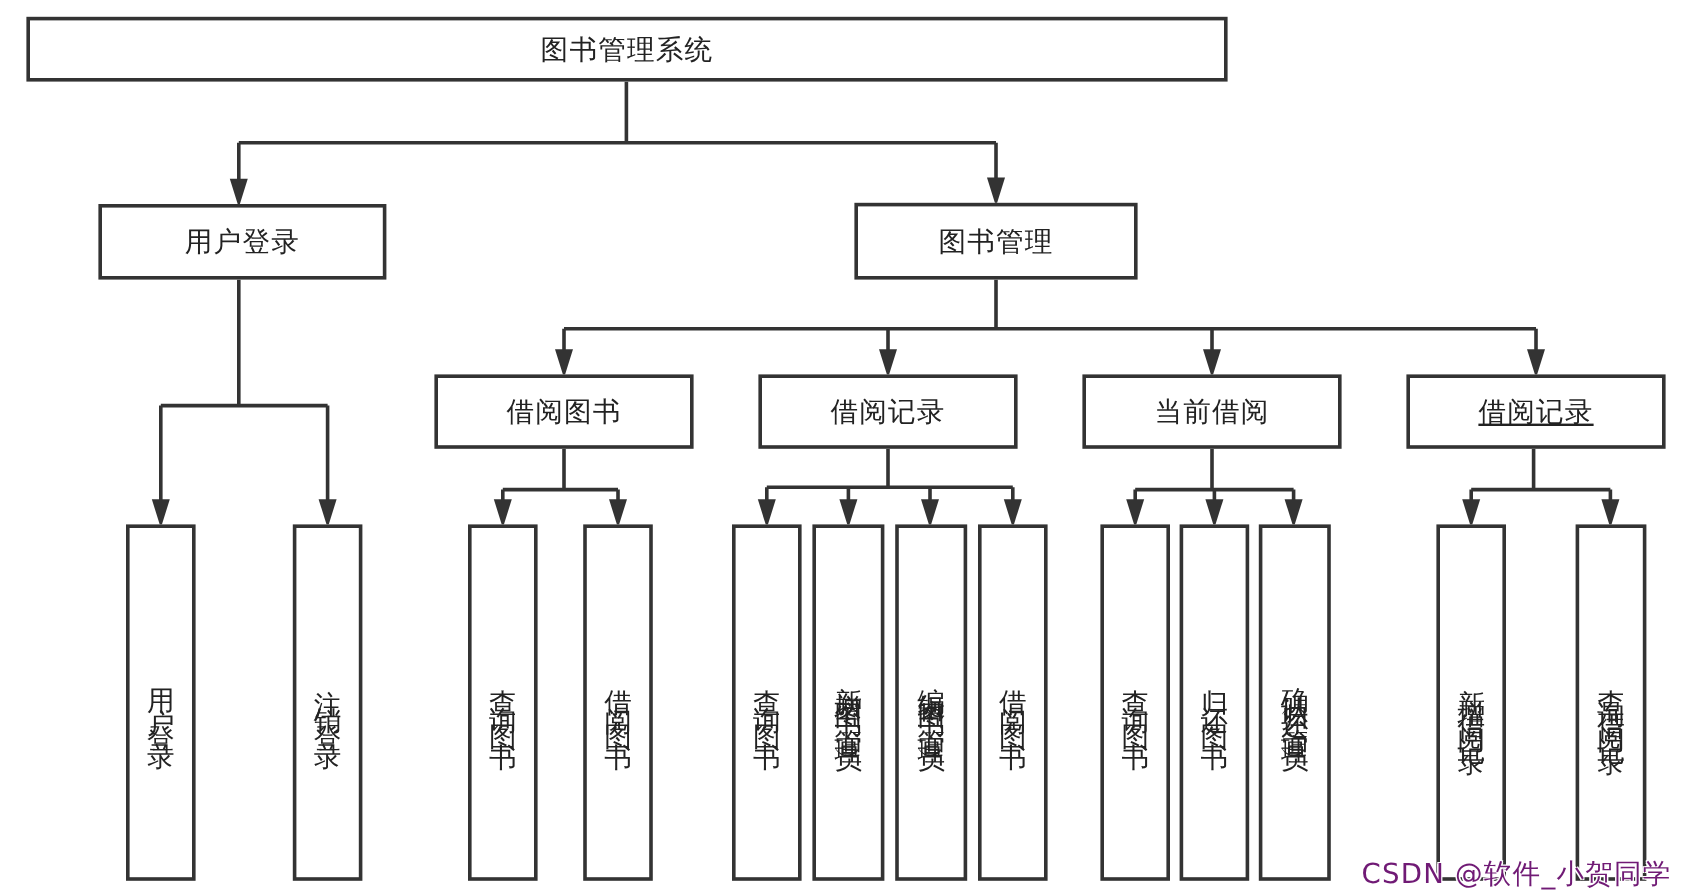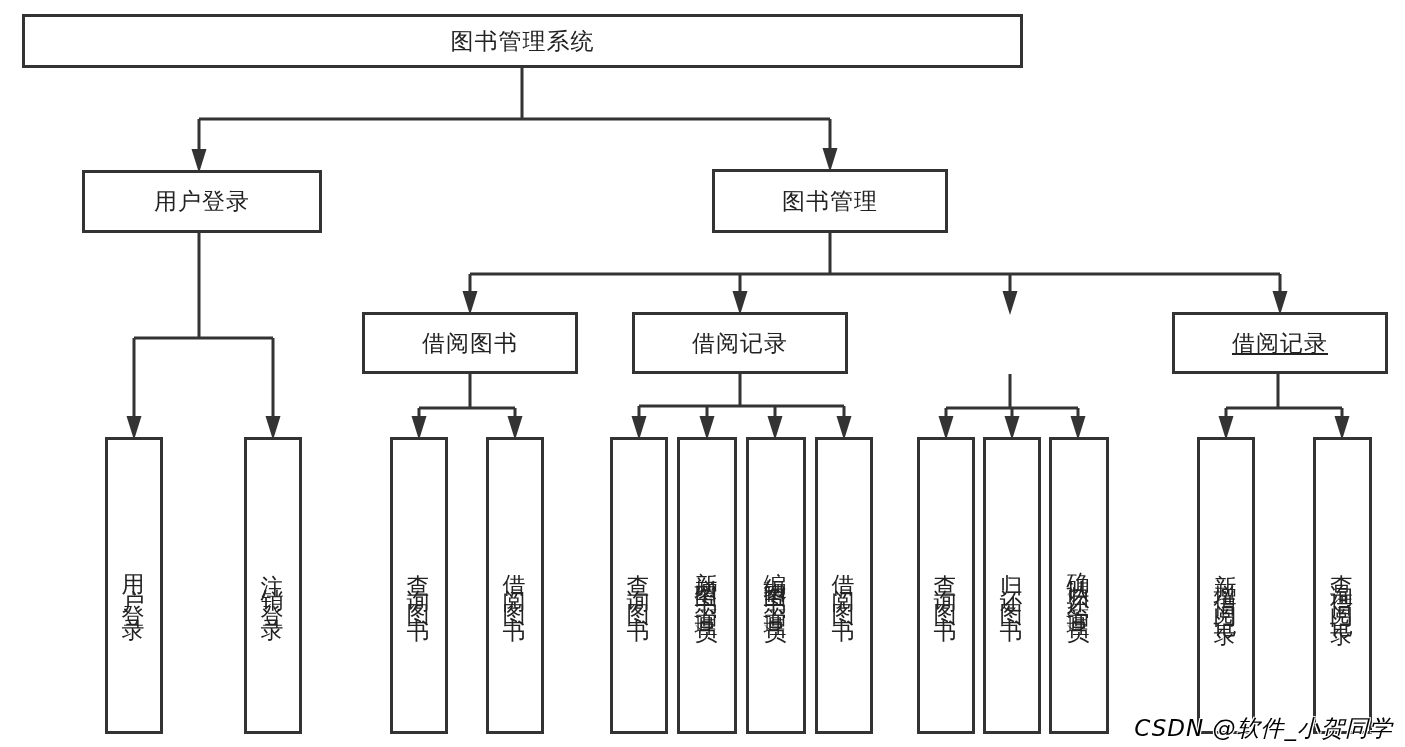--- a/index.html
+++ b/index.html
@@ -36,25 +36,24 @@
     white-space: nowrap;
   }
   .gl4 span { letter-spacing: 15px; }
   .gl6 span { letter-spacing: 10px; }
   .gl9 span { letter-spacing: 7px; }
   .watermark {
     position: absolute;
     right: 12px;
     bottom: 3px;
     font-size: 23px;
-    color: #000000;
+    color: #701a75;
     letter-spacing: 1px;
     text-shadow: 1px 1px 0 #ffffff, -1px -1px 0 #ffffff, 1px -1px 0 #ffffff, -1px 1px 0 #ffffff;
     white-space: nowrap;
-    font-style: italic;
   }
 </style>
 </head>
 <body>
 
 <div id="canvas">
 
   <svg id="wires" viewBox="0 0 1405 747" xmlns="http://www.w3.org/2000/svg">
     <g stroke="#333333" stroke-width="3" fill="none">
 
@@ -105,20 +104,23 @@
   <div class="node" style="left:712px; top:169px; width:236px; height:64px;">
     <span>图书管理</span>
   </div>
 
   <div class="node" style="left:362px; top:312px; width:216px; height:62px;">
     <span>借阅图书</span>
   </div>
   <div class="node" style="left:632px; top:312px; width:216px; height:62px;">
     <span>借阅记录</span>
   </div>
+  <div class="node" style="left:902px; top:312px; width:216px; height:62px;">
+    <span>当前借阅</span>
+  </div>
   <div class="node" style="left:1172px; top:312px; width:216px; height:62px;text-decoration:underline;">
     <span>借阅记录</span>
   </div>
 
   <div class="node vnode gl4" style="left:105px; top:437px; width:58px; height:297px;">
     <span>用户登录</span>
   </div>
   <div class="node vnode gl4" style="left:244px; top:437px; width:58px; height:297px;">
     <span>注销登录</span>
   </div>

